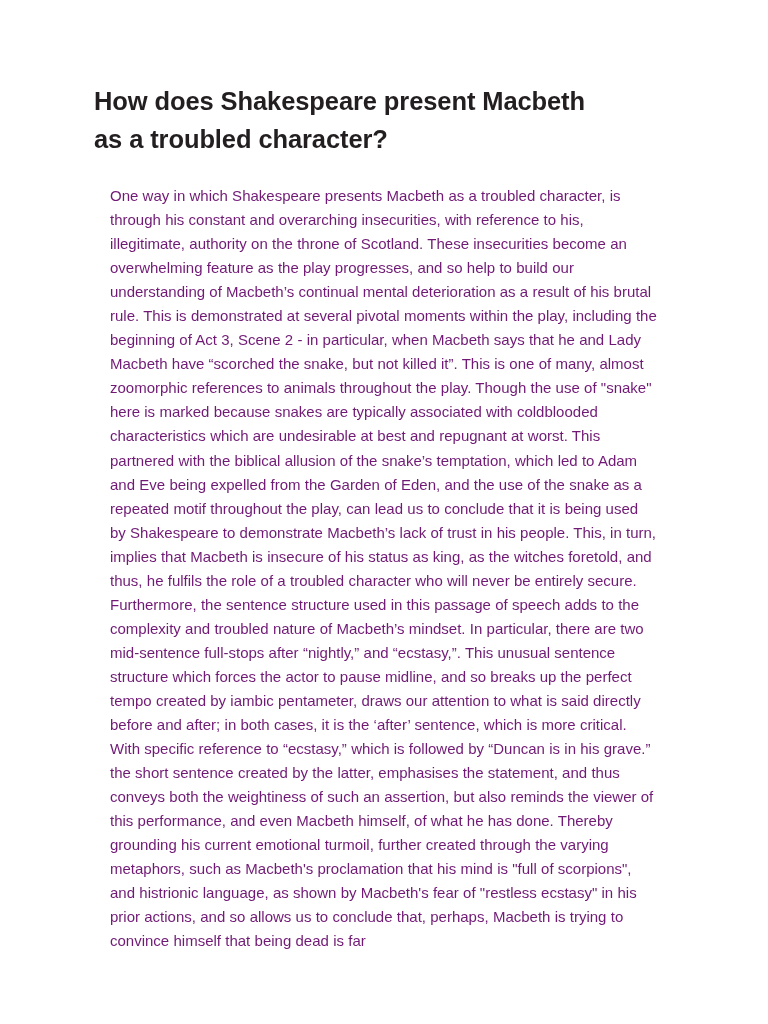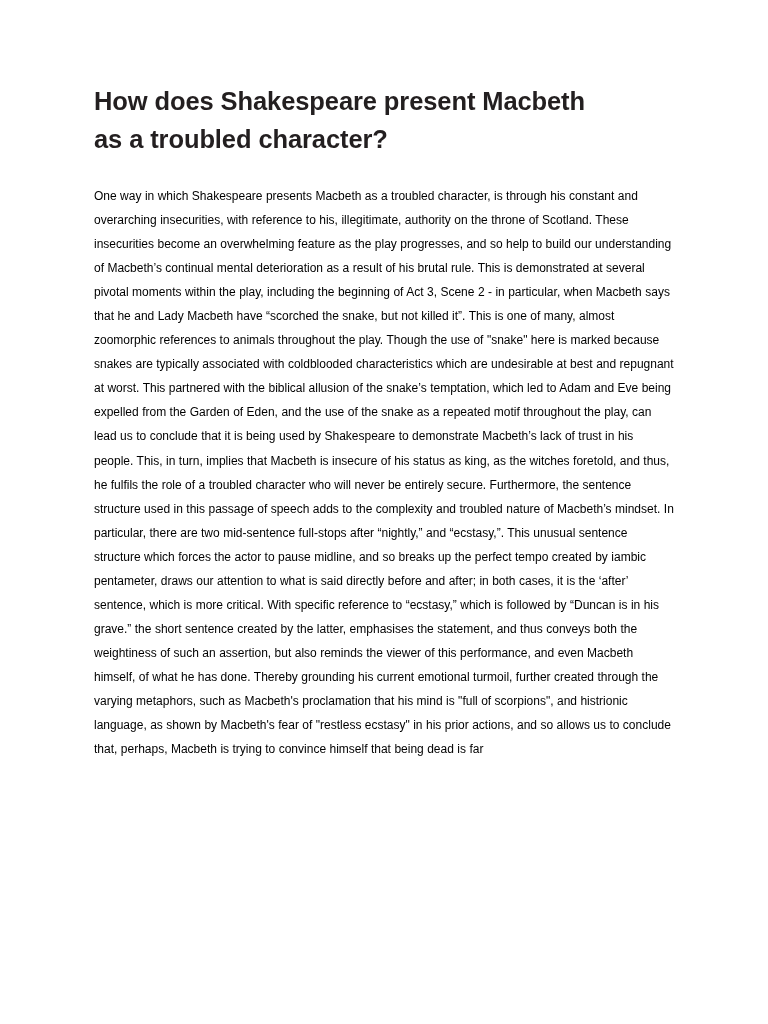--- a/index.html
+++ b/index.html
@@ -34,24 +34,24 @@
     line-height: 38px;
     color: #231f20;
     letter-spacing: -0.1px;
     margin: 0 0 0 0;
     max-width: 520px;
   }
   .body-block {
     margin-top: 26px;
   }
   .para {
-    font-size: 12px;
+    font-size: 15px;
     line-height: 24.05px;
-    color: #000000;
-    margin: 0;
+    color: #701a75;
+    margin: 16px;
     text-align: left;
     word-spacing: 0.1px;
     hyphens: none;
   }
 </style>
 </head>
 <body>
 
 <div class="page">
   <div class="content">

